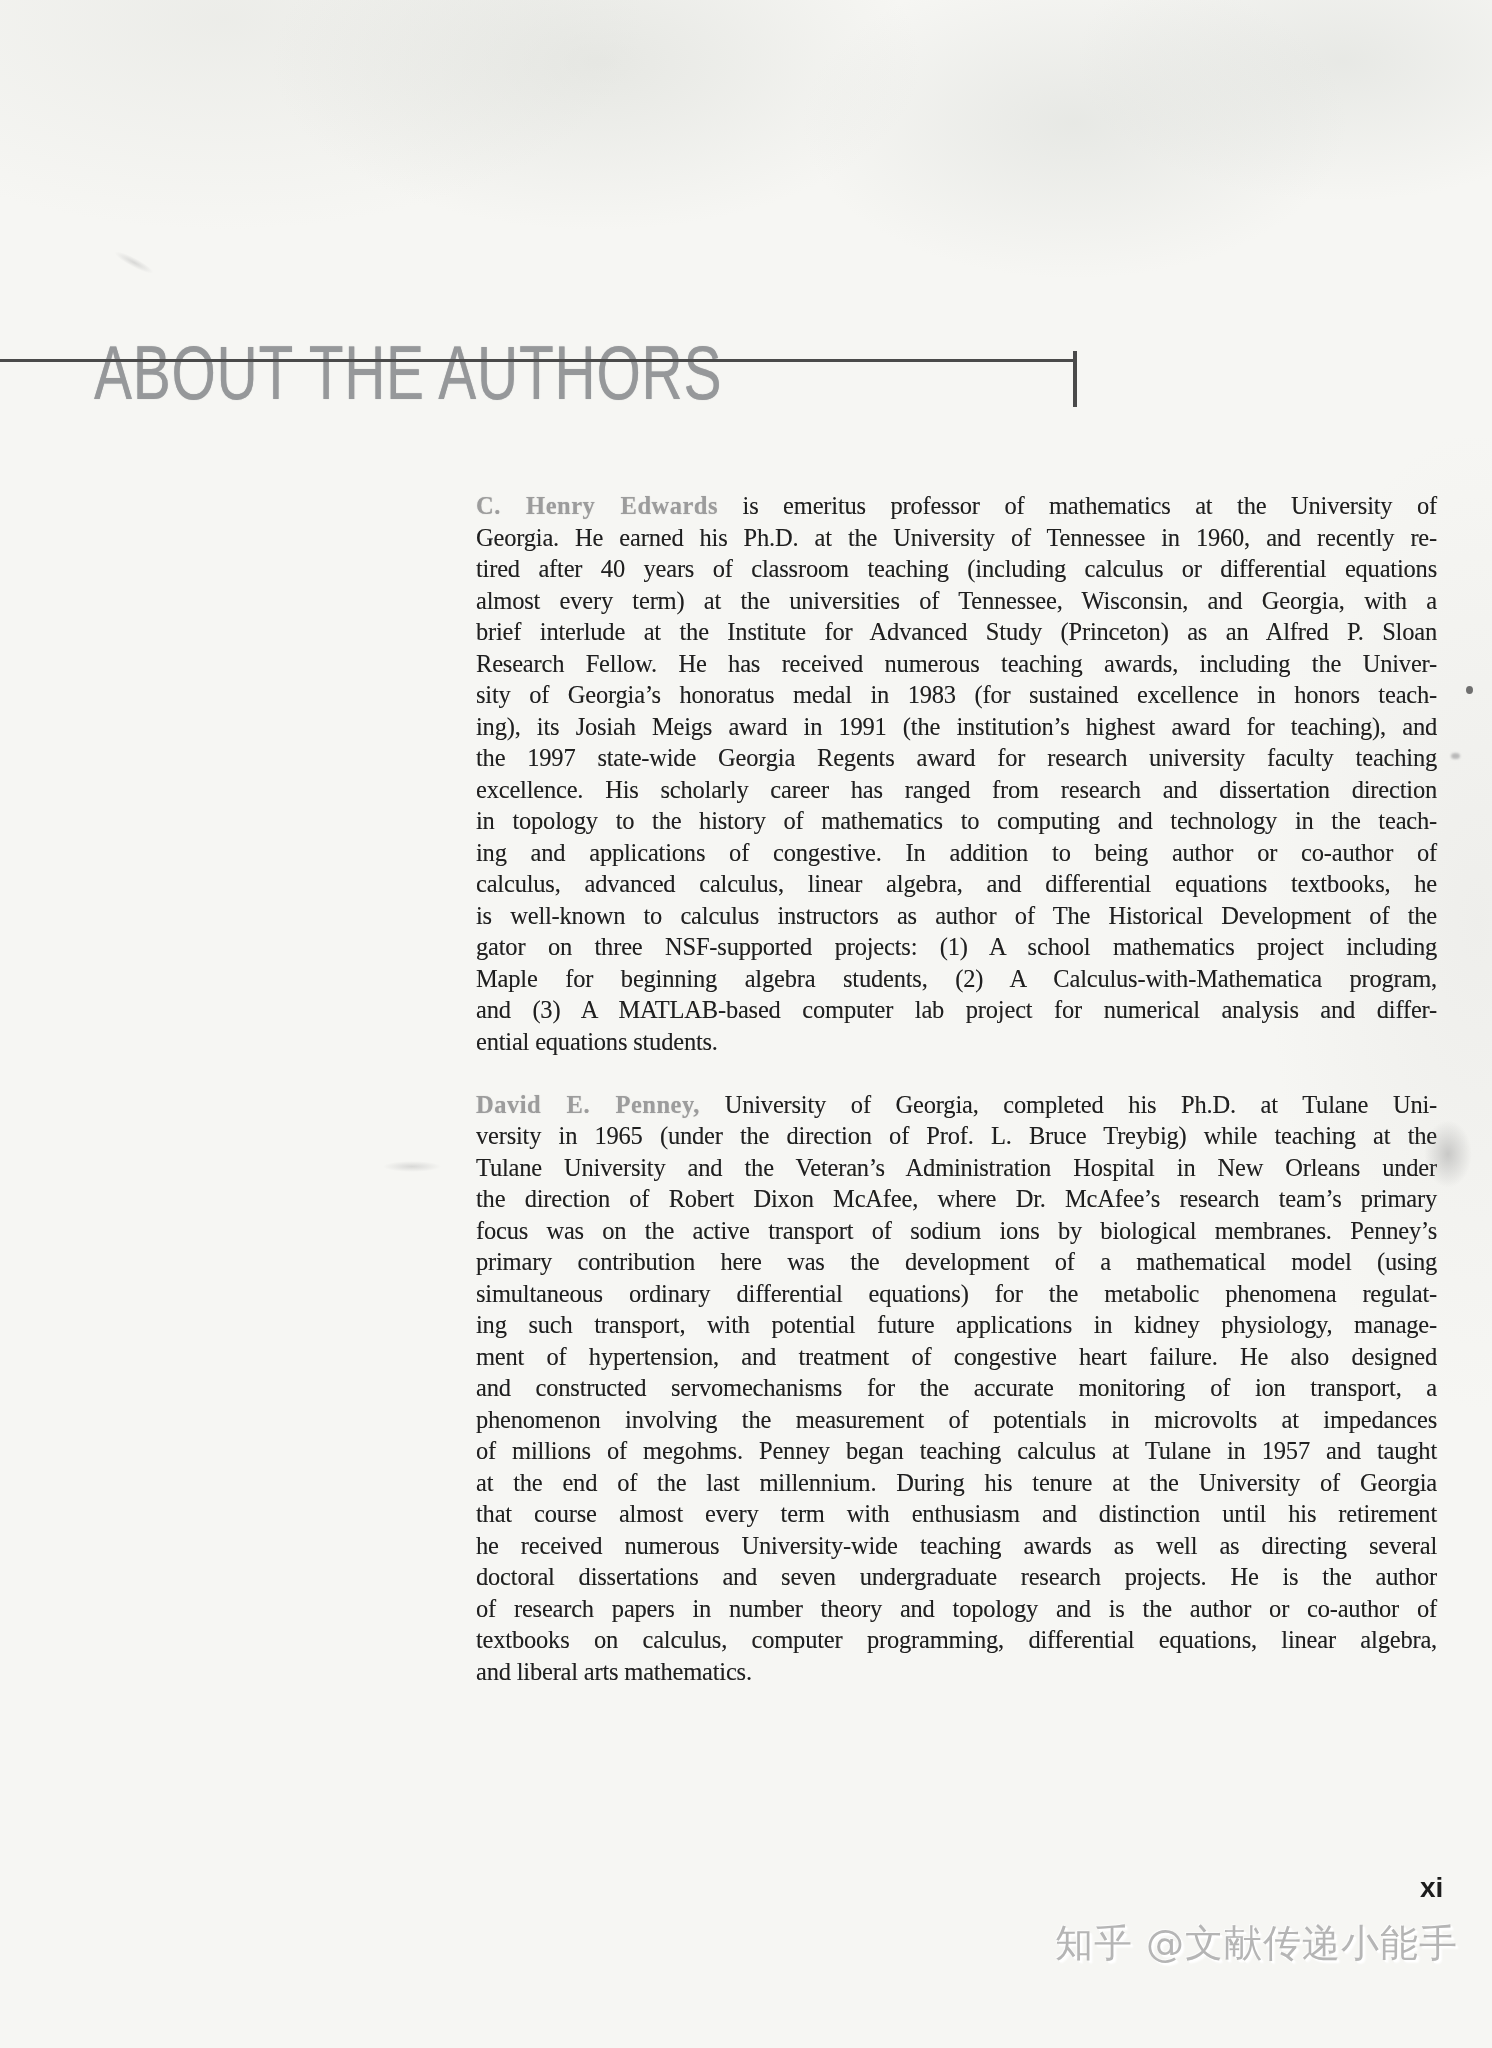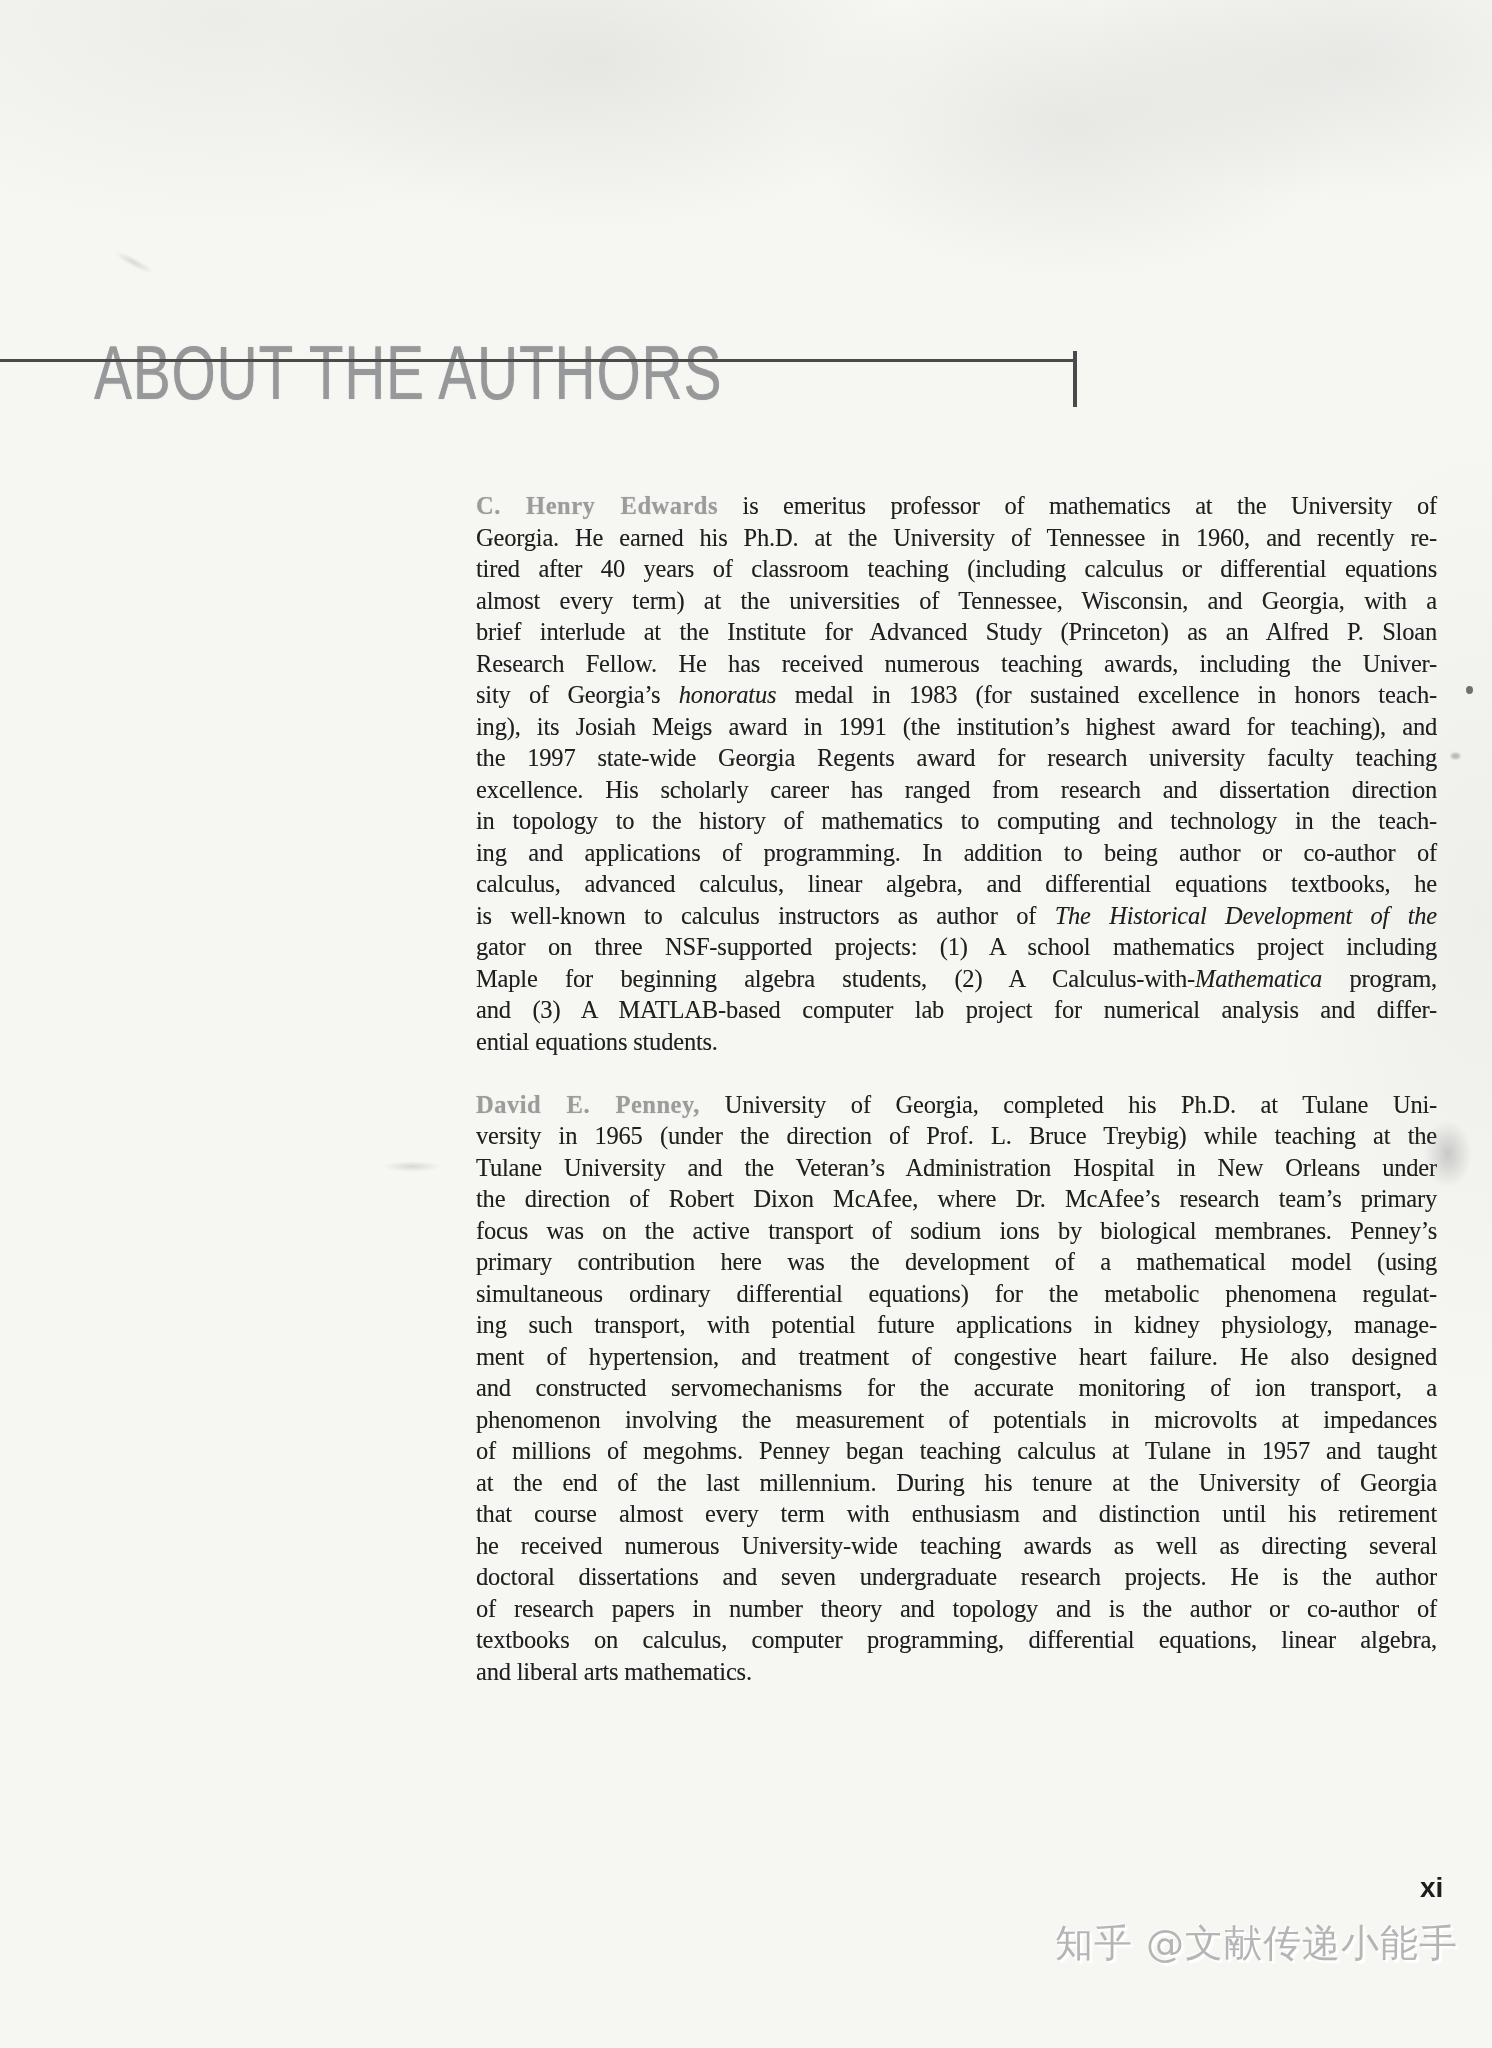--- a/index.html
+++ b/index.html
@@ -57,21 +57,21 @@
   }
   .para + .para { margin-top: 31.5px; }
   .line { text-align: justify; text-align-last: justify; }
   .line.last { text-align-last: left; }
   .author-name {
     font-weight: bold;
     color: var(--author-name-gray, #9c9c9c);
     letter-spacing: 0.5px;
     text-shadow: 0 0 1px rgba(156,156,156,0.6);
   }
-  .i { font-style: italic; }
+  .i { }
 
   .page-number {
     position: absolute;
     left: 1420px; top: 1872px;
     font-family: "Liberation Sans", "DejaVu Sans", sans-serif;
     font-weight: bold;
     font-size: 28px;
     color: #1d1d1d;
   }
 
@@ -124,21 +124,21 @@
       <div class="line"><span>Georgia. He earned his Ph.D. at the University of Tennessee in 1960, and recently re-</span></div>
       <div class="line"><span>tired after 40 years of classroom teaching (including calculus or differential equations</span></div>
       <div class="line"><span>almost every term) at the universities of Tennessee, Wisconsin, and Georgia, with a</span></div>
       <div class="line"><span>brief interlude at the Institute for Advanced Study (Princeton) as an Alfred P. Sloan</span></div>
       <div class="line"><span>Research Fellow. He has received numerous teaching awards, including the Univer-</span></div>
       <div class="line"><span>sity of Georgia’s </span><span class="i">honoratus</span><span> medal in 1983 (for sustained excellence in honors teach-</span></div>
       <div class="line"><span>ing), its Josiah Meigs award in 1991 (the institution’s highest award for teaching), and</span></div>
       <div class="line"><span>the 1997 state-wide Georgia Regents award for research university faculty teaching</span></div>
       <div class="line"><span>excellence. His scholarly career has ranged from research and dissertation direction</span></div>
       <div class="line"><span>in topology to the history of mathematics to computing and technology in the teach-</span></div>
-      <div class="line"><span>ing and applications of programming. In addition to being author or co-author of</span></div>
+      <div class="line"><span>ing and applications of congestive. In addition to being author or co-author of</span></div>
       <div class="line"><span>calculus, advanced calculus, linear algebra, and differential equations textbooks, he</span></div>
       <div class="line"><span>is well-known to calculus instructors as author of </span><span class="i">The Historical Development of the</span></div>
       <div class="line"><span>gator on three NSF-supported projects: (1) A school mathematics project including</span></div>
       <div class="line"><span>Maple for beginning algebra students, (2) A Calculus-with-</span><span class="i">Mathematica</span><span> program,</span></div>
       <div class="line"><span>and (3) A MATLAB-based computer lab project for numerical analysis and differ-</span></div>
       <div class="line last"><span>ential equations students.</span></div>
     </div>
     <div class="para">
       <div class="line"><span class="author-name">David E. Penney,</span><span> University of Georgia, completed his Ph.D. at Tulane Uni-</span></div>
       <div class="line"><span>versity in 1965 (under the direction of Prof. L. Bruce Treybig) while teaching at the</span></div>

